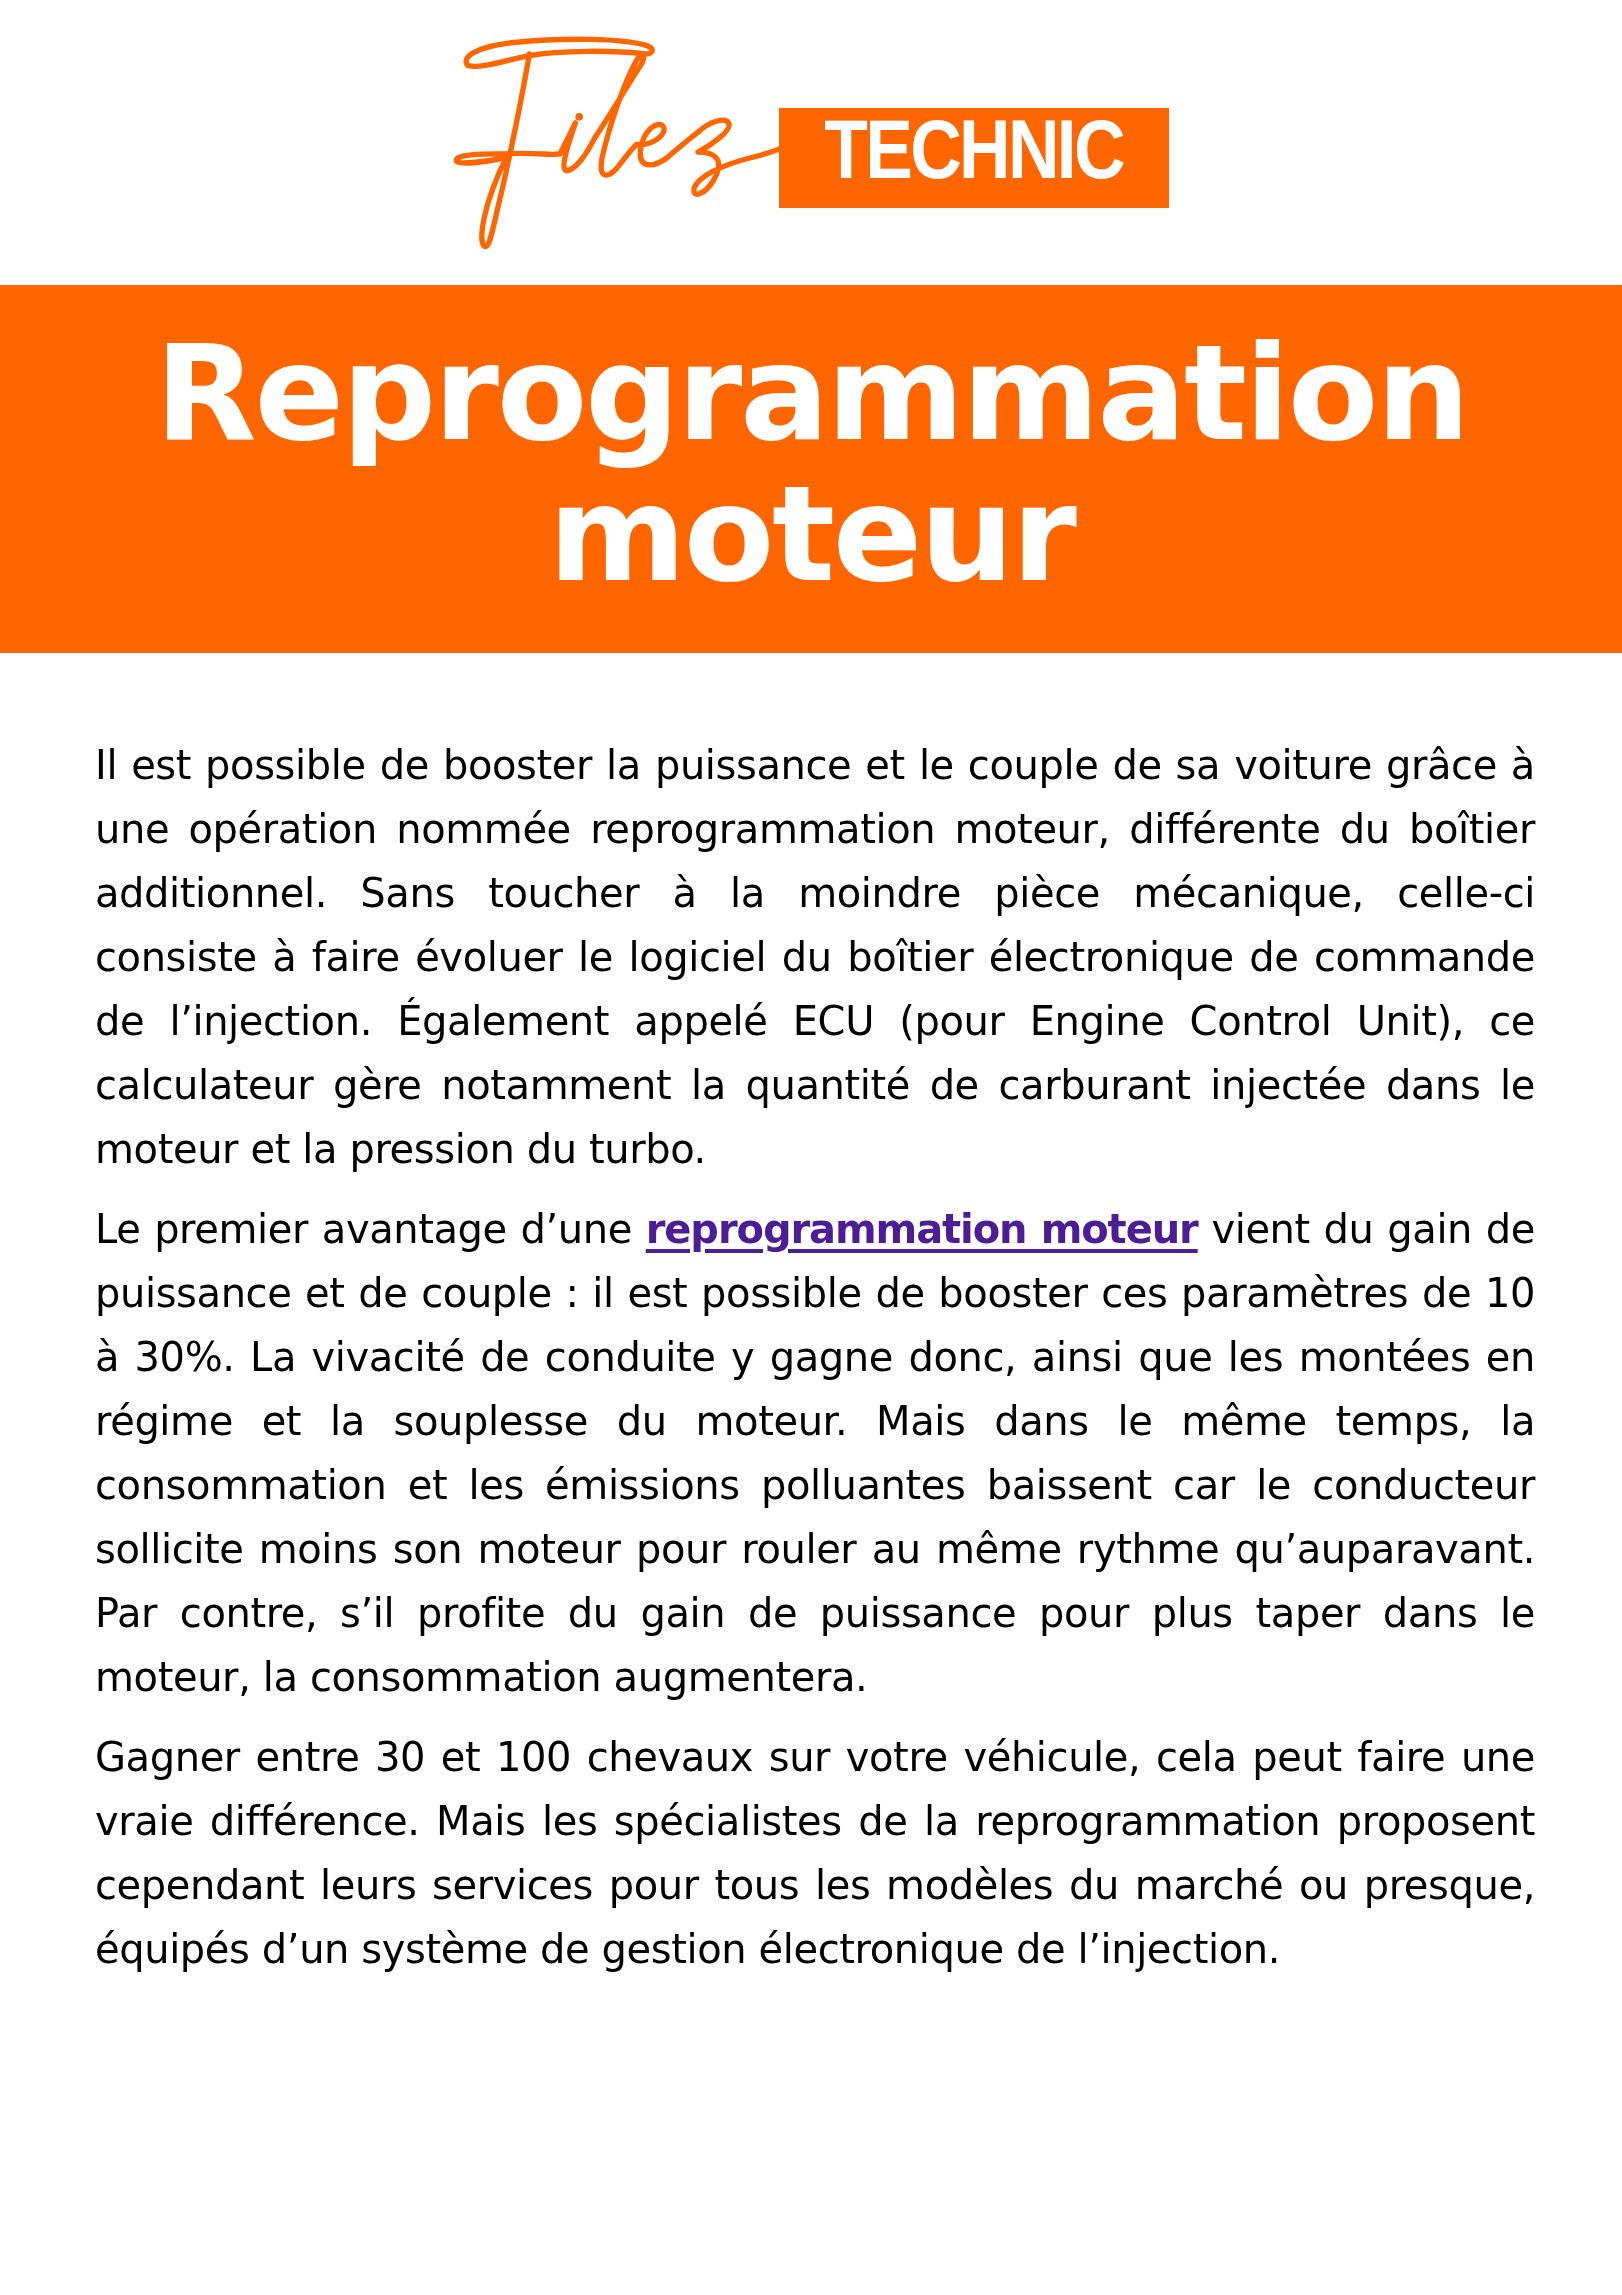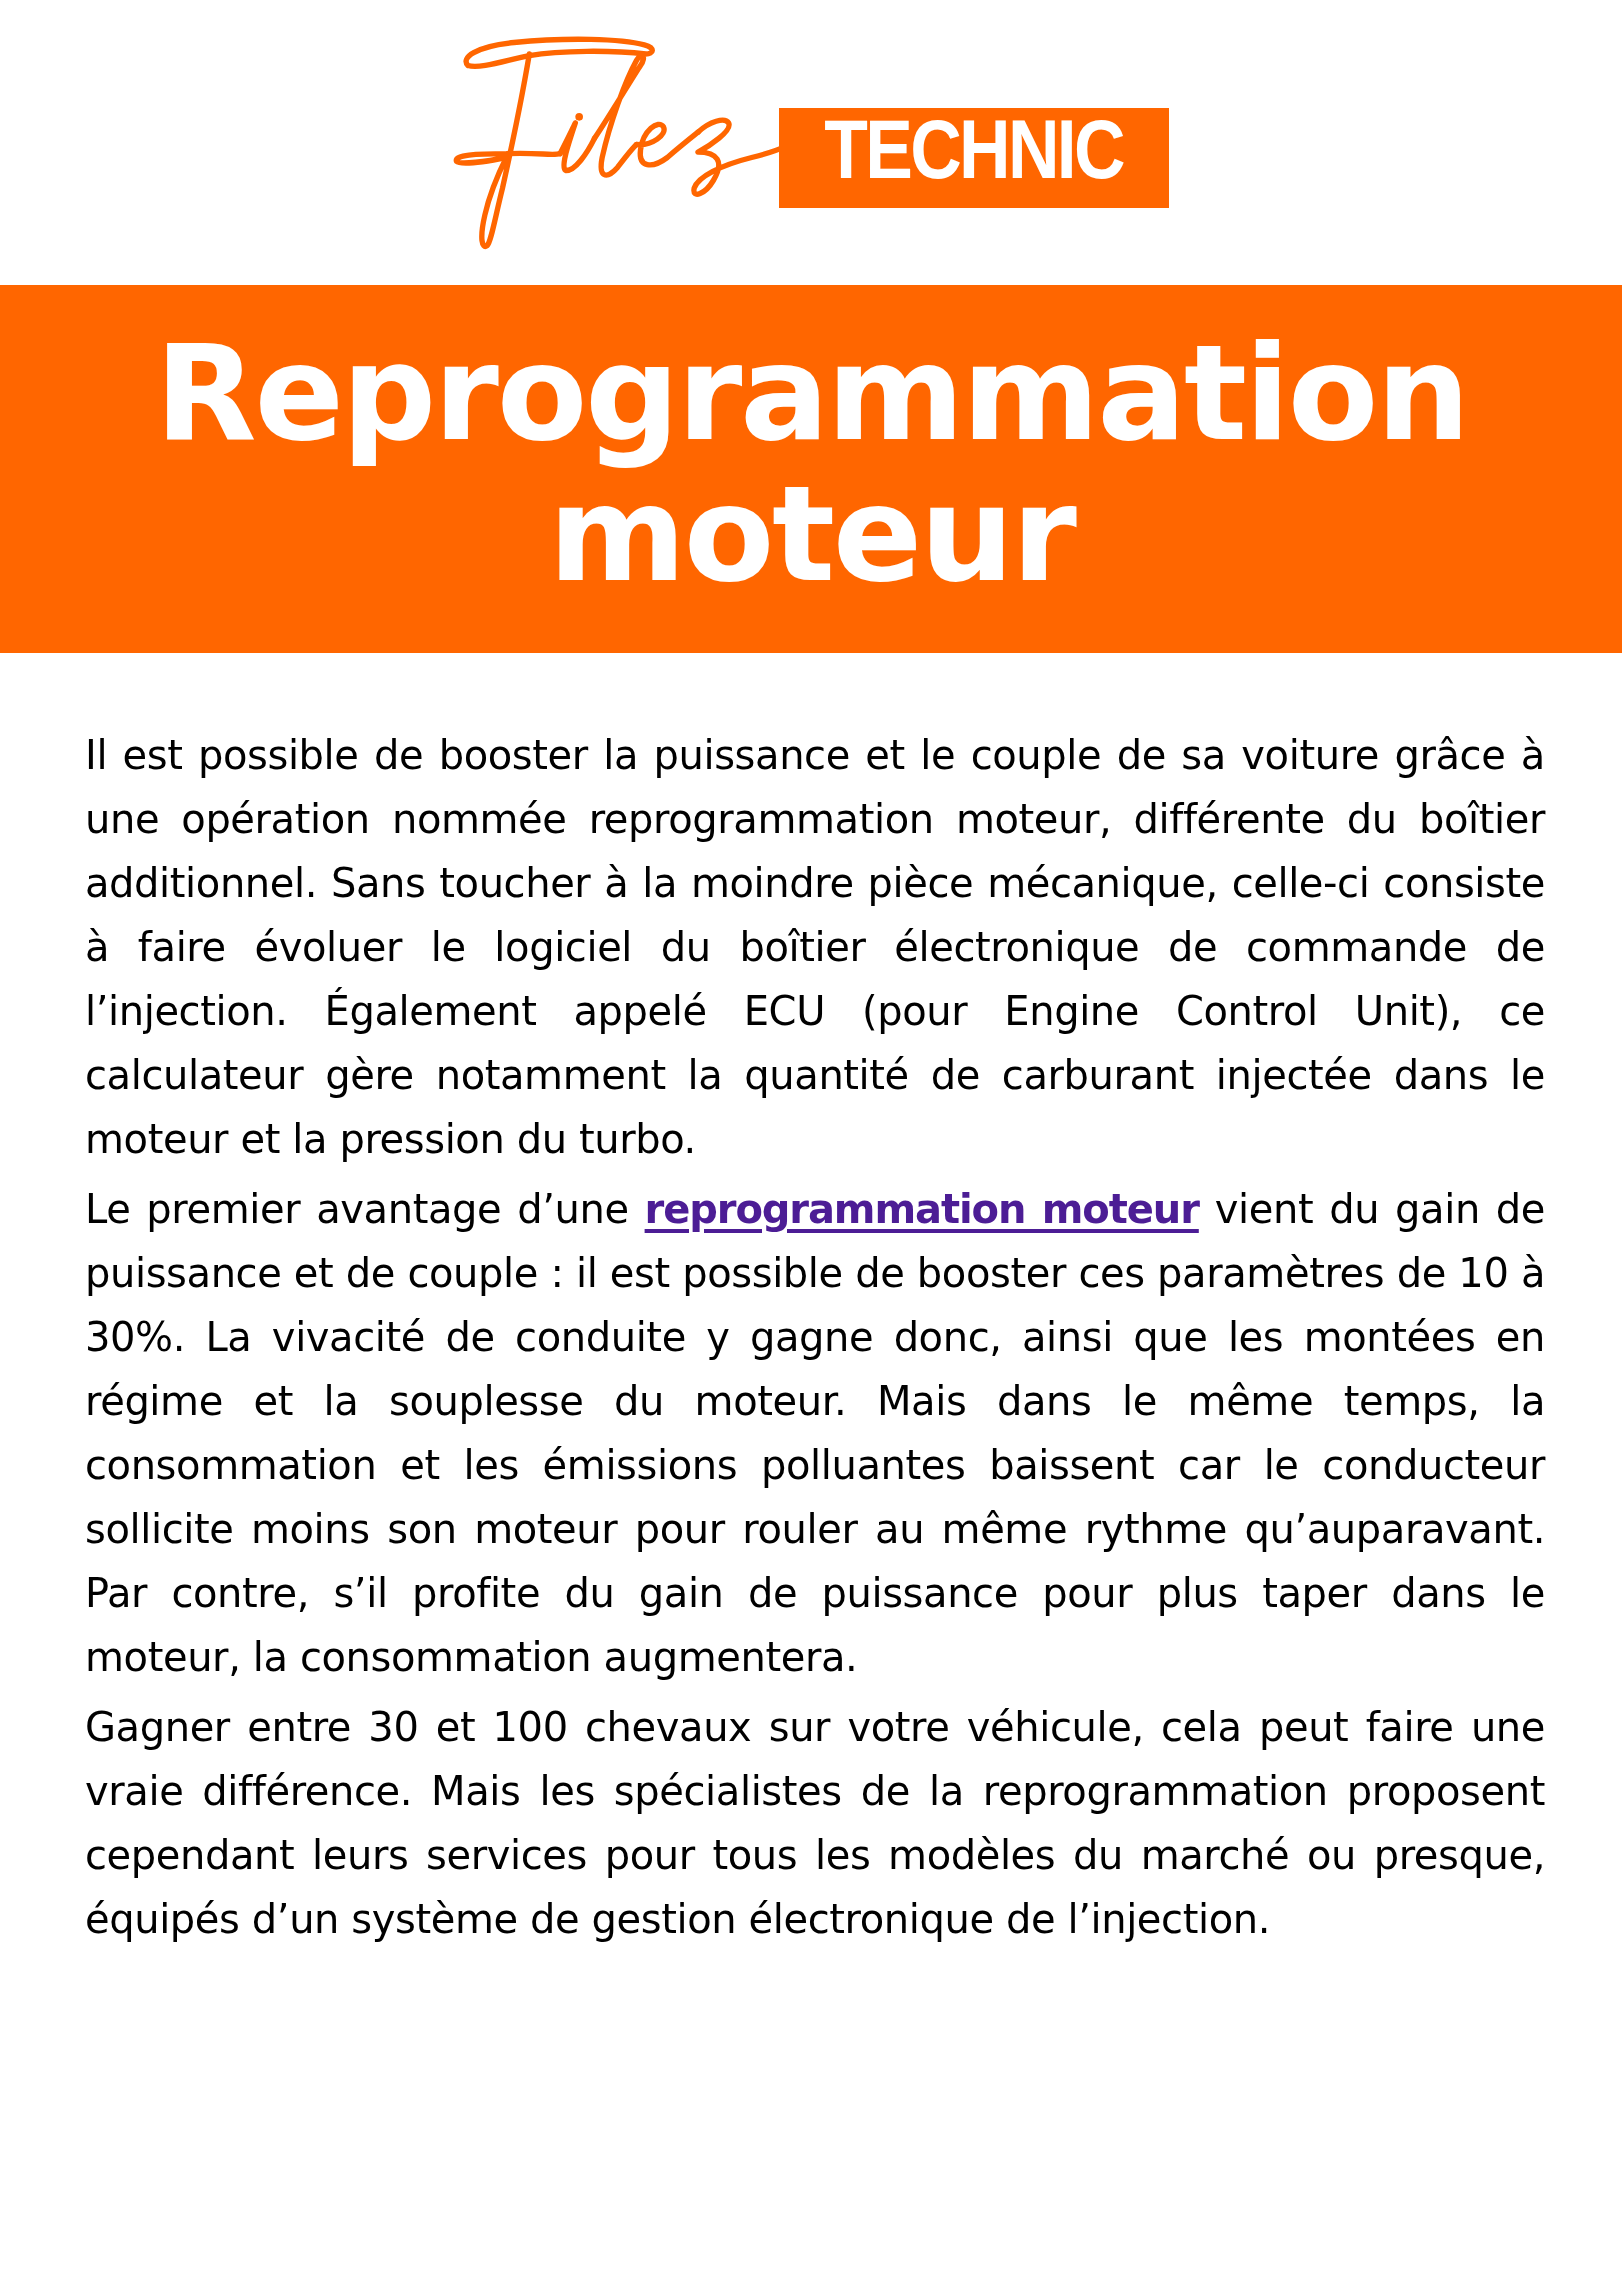--- a/index.html
+++ b/index.html
@@ -75,21 +75,21 @@
     position: absolute;
     left: 79px;
     top: 717px;
     width: 1472px;
     color: #000000;
     font-family: "DejaVu Sans", sans-serif;
     font-size: 40px;
     line-height: 64px;
   }
   .content p {
-    margin: 6px;
+    margin: 16px;
     text-align: justify;
     text-align-last: left;
     letter-spacing: -0.4px;
   }
   .content h2 {
     margin: 0;
     color: #f26b1d;
     font-family: "DejaVu Sans", sans-serif;
     font-weight: bold;
     font-size: 43px;

